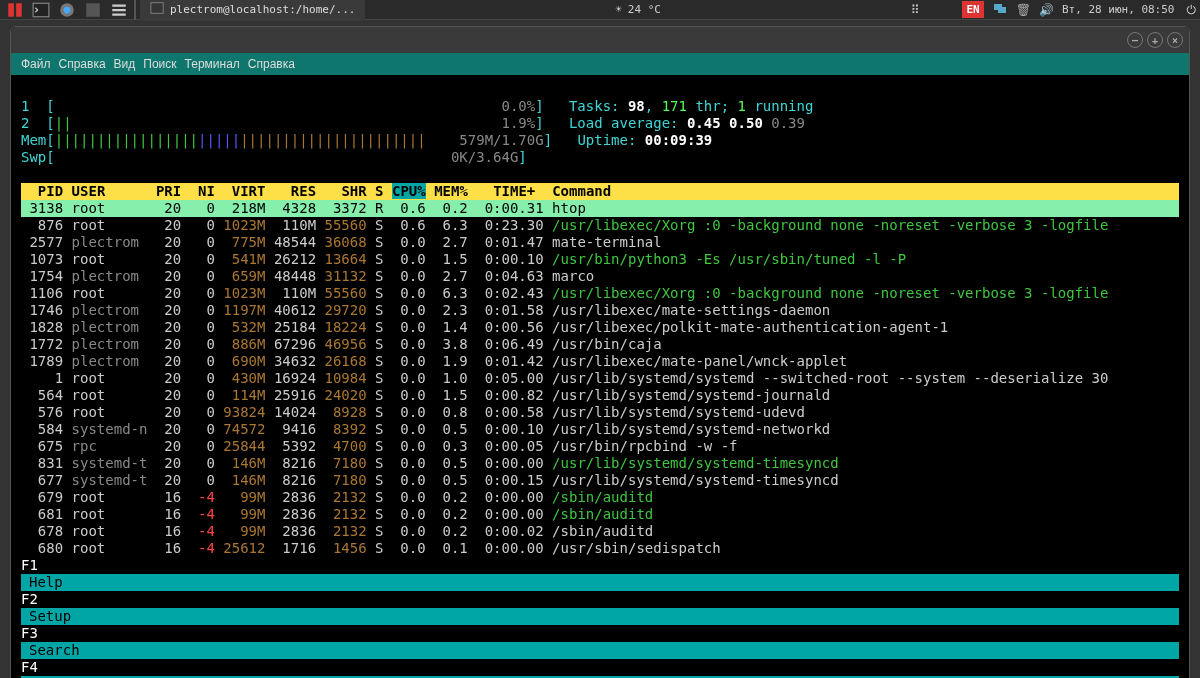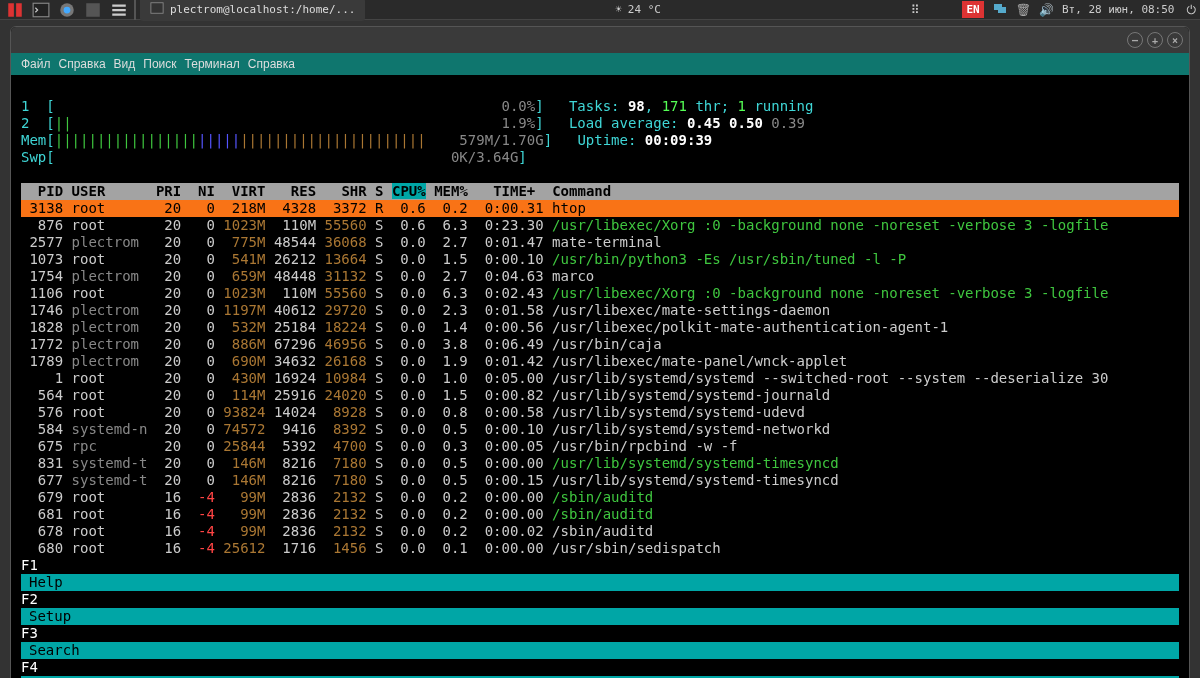--- a/index.html
+++ b/index.html
@@ -70,22 +70,22 @@
   white-space: pre;
   color: #ccc;
 }
 .cyan { color: #3fd6d6; }
 .green { color: #3fc63f; }
 .green-b { color: #5f5; }
 .brown { color: #aa7733; }
 .gray { color: #888; }
 .white { color: #fff; font-weight: bold; }
 .red { color: #f44; }
-.header-row { background: #a3a3a3; color: #000; font-weight: bold; display: block; }
-.selected-row { background: #f97316; color: #000; display: block; }
+.header-row { background: #fde047; color: #000; font-weight: bold; display: block; }
+.selected-row { background: #86efac; color: #000; display: block; }
 .proc-row { display: block; }
 .cmd-green { color: #3fc63f; margin-top: 8px; }
 .footer-row { display: flex; flex-direction: column; }
 .fkey { color: #fff; }
 .flabel { background: #00a6a6; color: #000; padding: 0 8px; min-width: 52px; display: inline-block; }
 </style>
 </head>
 <body>
 
 <div class="taskbar">

